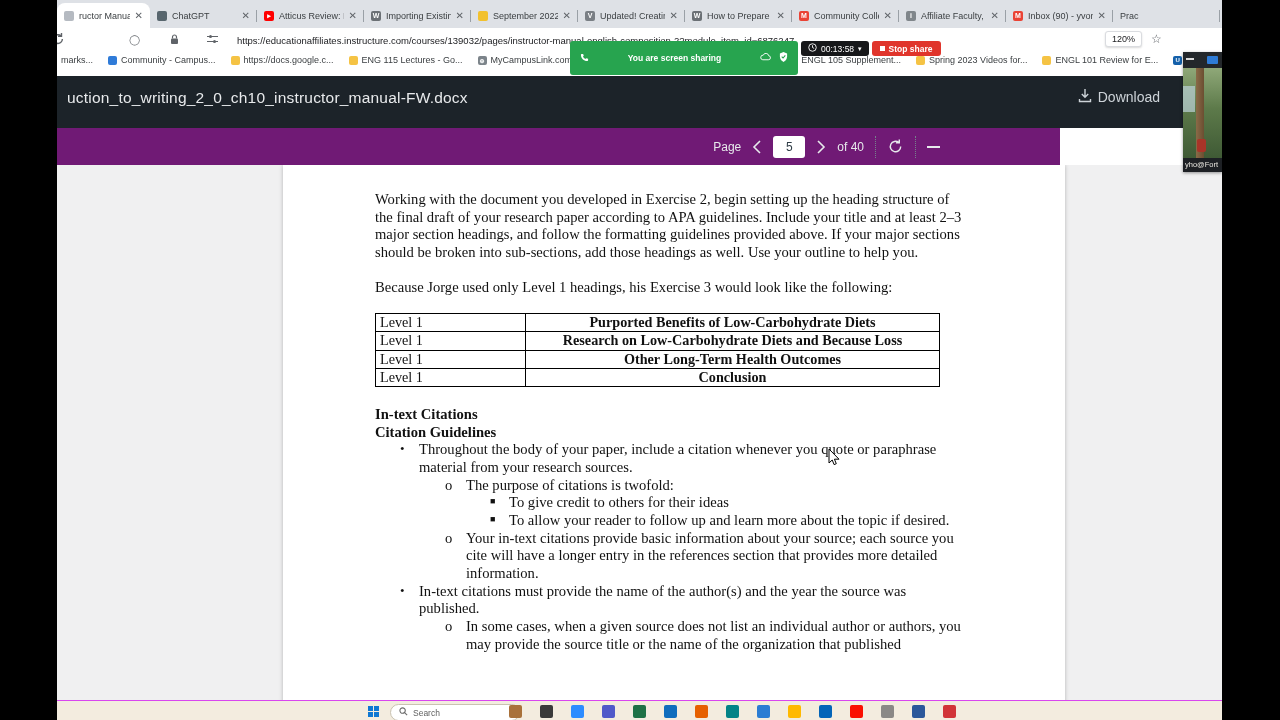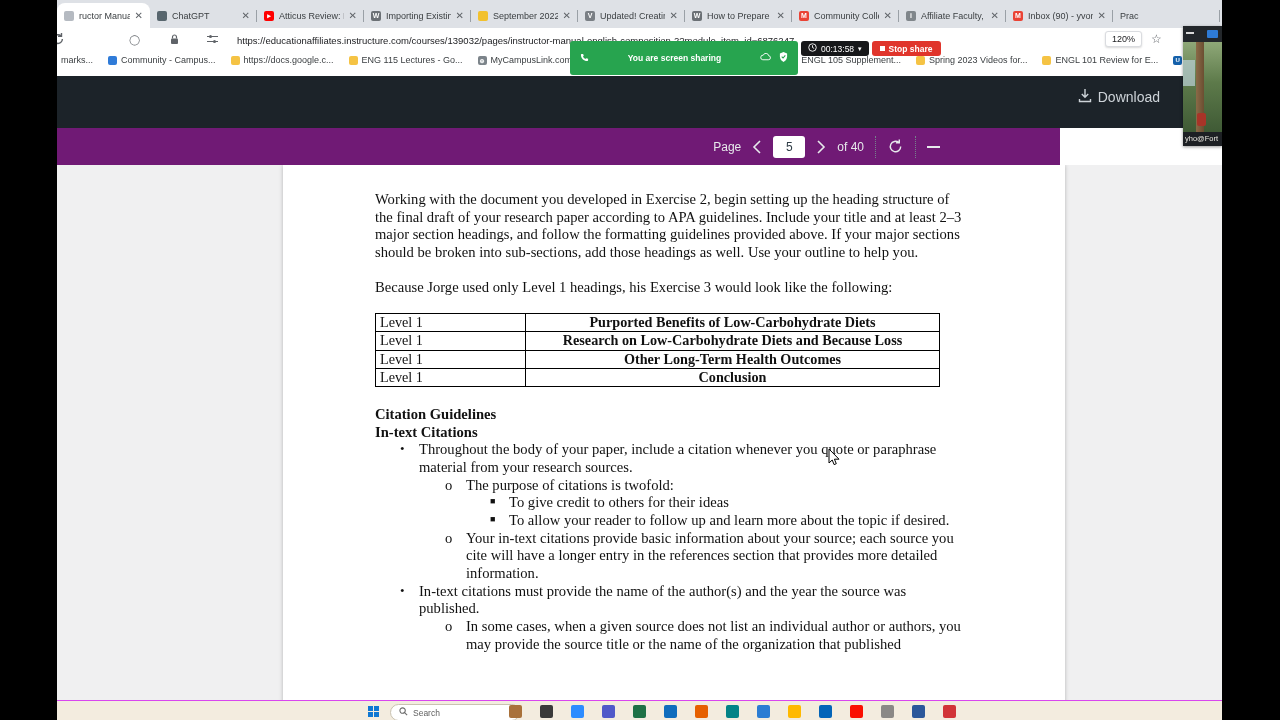--- a/index.html
+++ b/index.html
@@ -62,21 +62,21 @@
   table.apa th.c1 { font-weight:bold; }
   table.apa .c2 { text-align:center; font-weight:bold; }
   .doc-h { font-weight:bold; }
   .li { display:flex; }
   .li .mk { flex:0 0 auto; }
   .l1 { padding-left:25px; } .l1 .mk { width:19px; font-size:13px; }
   .l2 { padding-left:70px; } .l2 .mk { width:21px; }
   .l3 { padding-left:115px; } .l3 .mk { width:19px; font-size:9px; padding-top:2px; }
 
   
-  .webcam { position:absolute; left:1183px; top:26px; width:39px; height:120px; z-index:70; box-shadow:0 1px 3px rgba(0,0,0,.4); }
+  .webcam { position:absolute; left:1183px; top:52px; width:39px; height:120px; z-index:70; box-shadow:0 1px 3px rgba(0,0,0,.4); }
   .wc-bar { height:16px; background:#23272b; position:relative; }
   .wc-min { position:absolute; left:3px; top:6px; width:8px; height:2px; background:#d9d9d9; }
   .wc-blue { position:absolute; right:4px; top:4px; width:11px; height:8px; background:#2e7bd6; border-radius:1px; }
   .wc-img { height:90px; position:relative; overflow:hidden; background:linear-gradient(180deg,#8fa878 0%,#5d7a4a 45%,#3f5a35 100%); }
   .wc-trunk { position:absolute; left:13px; top:0; width:8px; height:90px; background:linear-gradient(90deg,#8a6a47,#6b4e31); }
   .wc-sky { position:absolute; left:0; top:18px; width:12px; height:26px; background:#bcd2d8; opacity:.7; }
   .wc-red { position:absolute; left:14px; bottom:6px; width:9px; height:13px; background:#a83428; border-radius:2px; }
   .wc-caption { height:14px; background:#1d2024; color:#e8e6df; font-size:7.5px; line-height:14px; padding-left:2px; white-space:nowrap; }
 
   
@@ -252,20 +252,21 @@
       <span>00:13:58</span>
       <span style="font-size:7px">▾</span>
     </div>
     <div class="stop-btn">
       <span class="stop-sq"></span>
       <span>Stop share</span>
     </div>
   </div>
 
   <div class="docheader">
+    <span class="filename">uction_to_writing_2_0_ch10_instructor_manual-FW.docx</span>
     <span class="download-btn">
       <span>
         <svg width="14" height="15" viewBox="0 0 14 15">
             <path d="M7 1v8M3.8 6 7 9.2 10.2 6" fill="none" stroke="#cdd3d8" stroke-width="1.4"></path>
             <path d="M1.5 11v2.5h11V11" fill="none" stroke="#cdd3d8" stroke-width="1.4"></path>
           </svg>
       </span>
       <span>Download</span>
     </span>
   </div>
@@ -315,22 +316,22 @@
           <td class="c1">Level 1</td>
           <td class="c2">Other Long-Term Health Outcomes</td>
         </tr>
         <tr>
           <td class="c1">Level 1</td>
           <td class="c2">Conclusion</td>
         </tr>
       </tbody>
         </table>
 
+      <div class="doc-h">In-text Citations</div>
       <div class="doc-h">Citation Guidelines</div>
-      <div class="doc-h">In-text Citations</div>
 
       <div class="li l1">
           <span class="mk">•</span>
           <span>Throughout the body of your paper, include a citation whenever you quote or paraphrase material from your research sources.</span>
         </div>
       <div class="li l2">
           <span class="mk">o</span>
           <span>The purpose of citations is twofold:</span>
         </div>
       <div class="li l3">

